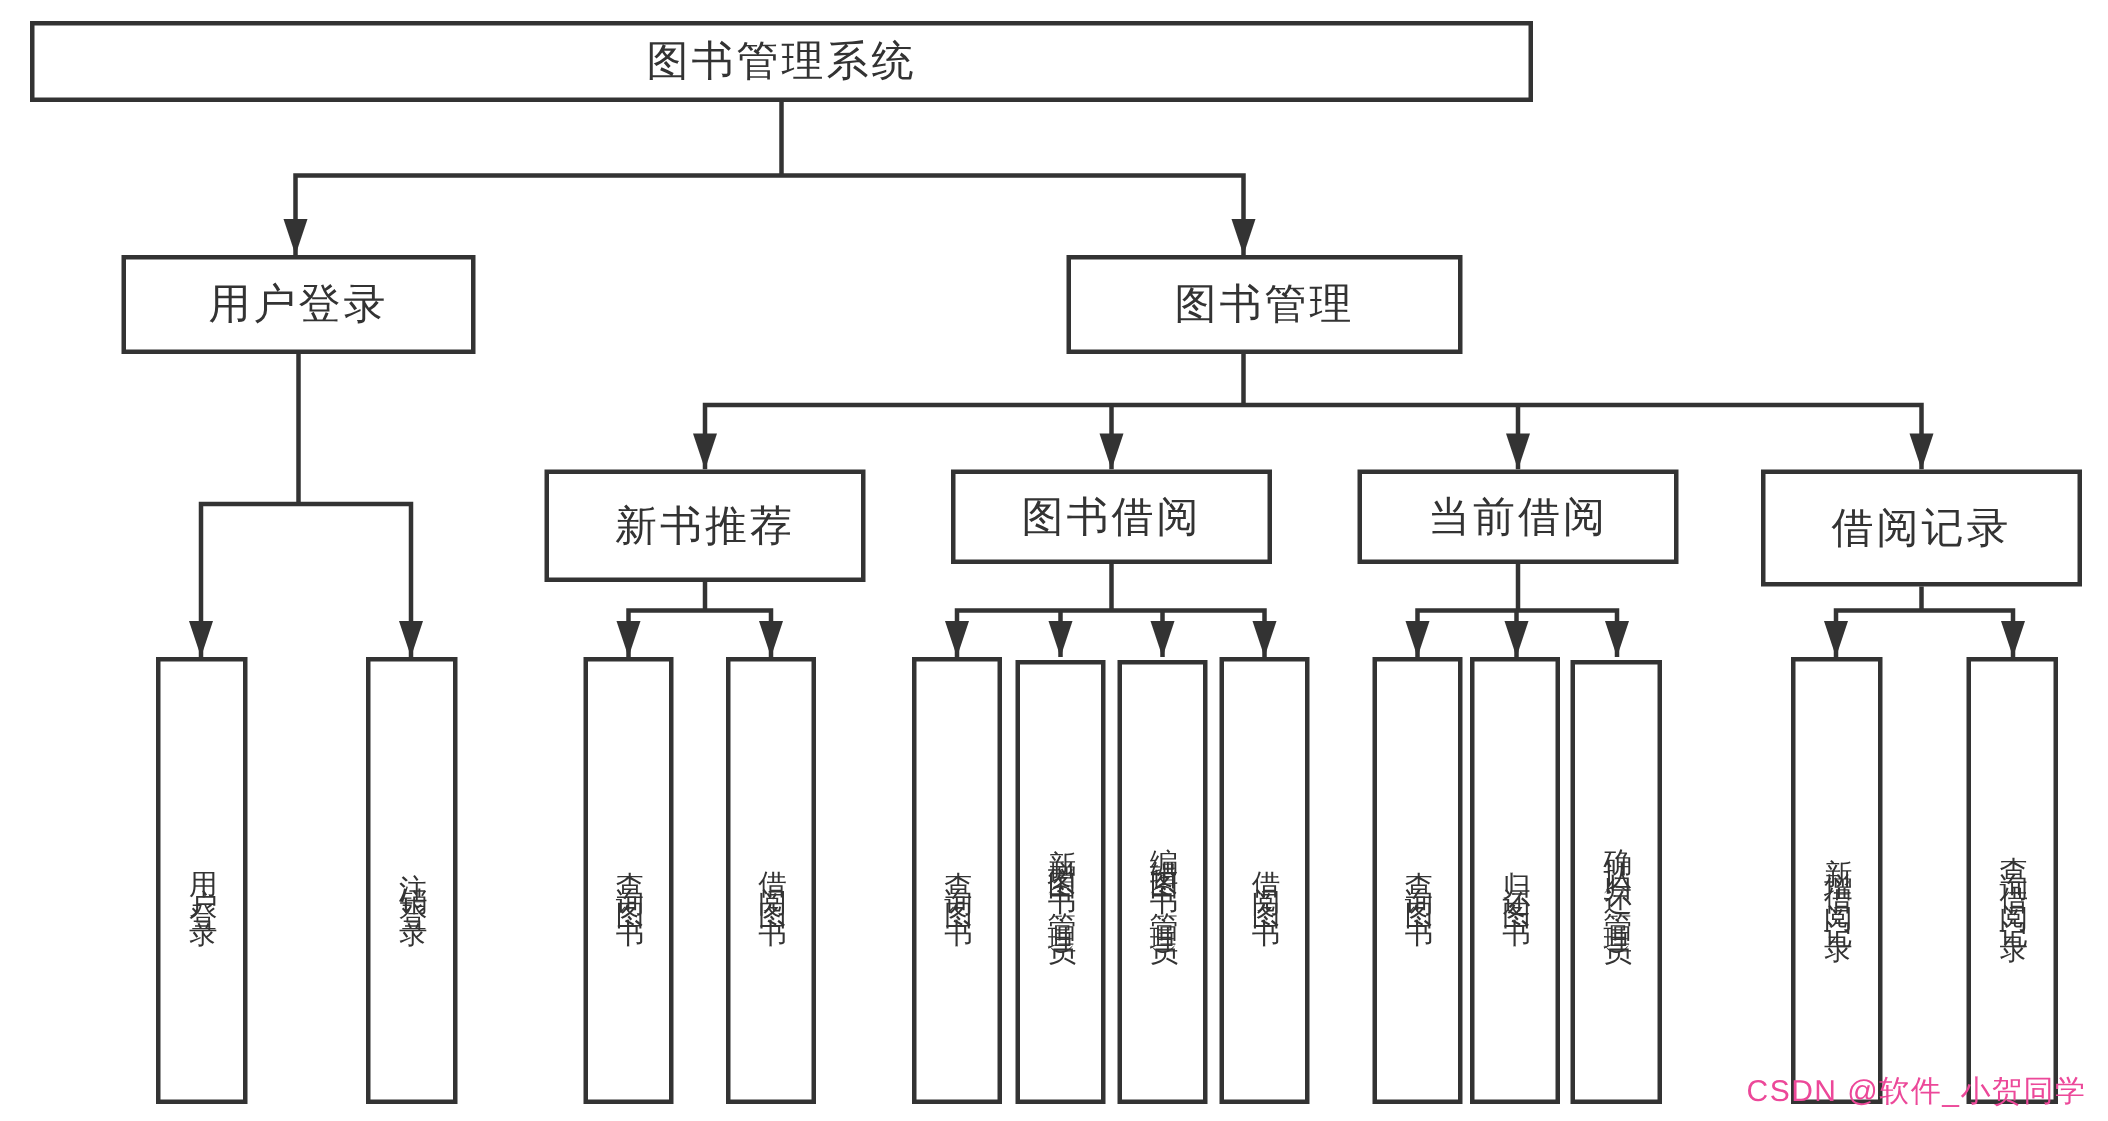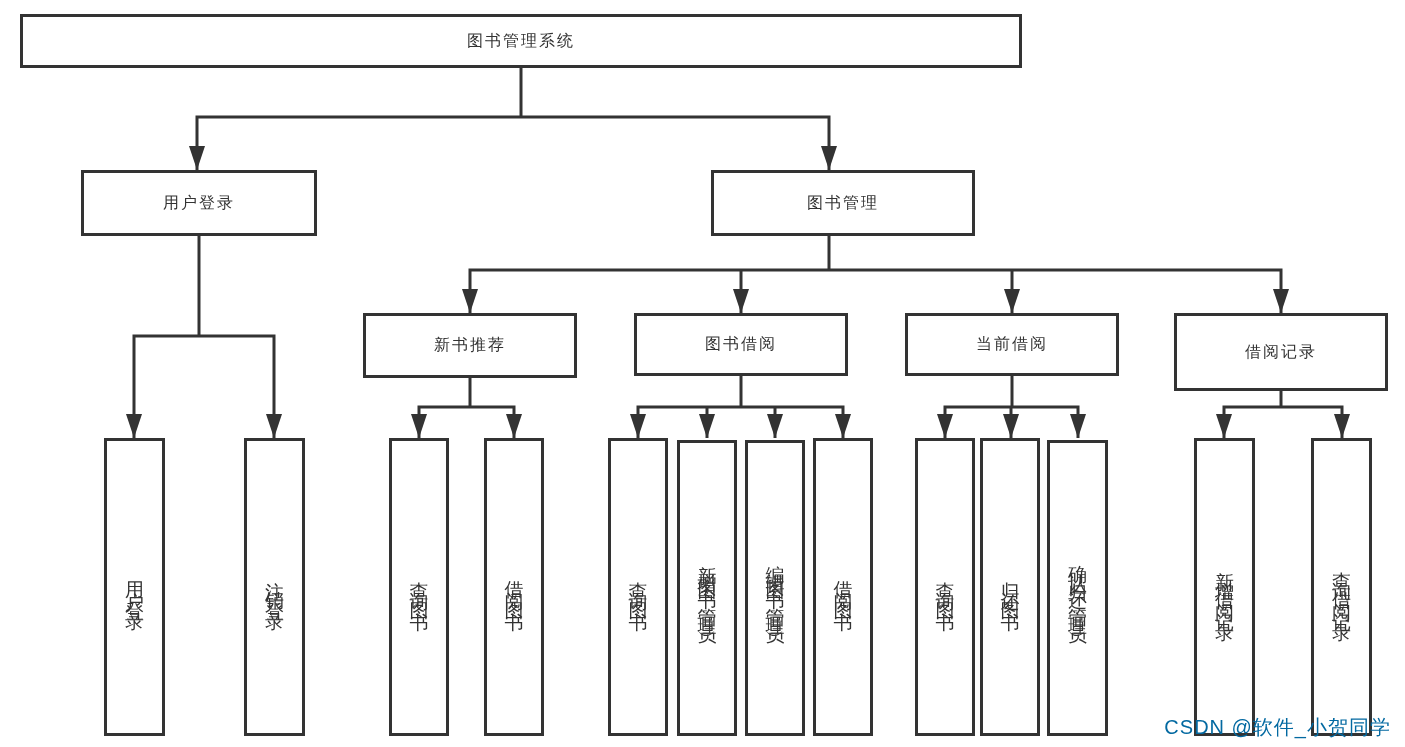--- a/index.html
+++ b/index.html
@@ -16,41 +16,41 @@
     position:absolute;
     box-sizing:border-box;
     background:#ffffff;
     border:3px solid #333333;
     display:flex;
     align-items:center;
     justify-content:center;
     z-index:2;
   }
   .hlabel{
-    font-size:16px;
+    font-size:28px;
     letter-spacing:2px;
     white-space:nowrap;
     color:#333333;
     text-align:center;
   }
   .vlabel{
     writing-mode:vertical-rl;
     text-orientation:mixed;
     font-size:19px;
     letter-spacing:0.55em;
     color:#333333;
     white-space:nowrap;
   }
   .vlabel.tight{letter-spacing:0.45em;}
   .watermark{
     position:absolute;
     right:14px;
     top:714px;
     font-size:20px;
-    color:#0369a1;
+    color:#ec4899;
     letter-spacing:1px;
     z-index:5;
     white-space:nowrap;
   }
 </style>
 </head>
 <body>
 
 <div class="canvas">
 
@@ -109,21 +109,21 @@
     <span class="hlabel">图书管理系统</span>
   </div>
 
   <div class="node" style="left:81px;top:170px;width:236px;height:66px;">
     <span class="hlabel">用户登录</span>
   </div>
   <div class="node" style="left:711px;top:170px;width:264px;height:66px;">
     <span class="hlabel">图书管理</span>
   </div>
 
-  <div class="node" style="left:363px;top:313px;width:214px;height:65px;">
+  <div class="node" style="left:363px;top:313px;width:214px;height:75px;">
     <span class="hlabel">新书推荐</span>
   </div>
   <div class="node" style="left:634px;top:313px;width:214px;height:63px;">
     <span class="hlabel">图书借阅</span>
   </div>
   <div class="node" style="left:905px;top:313px;width:214px;height:63px;">
     <span class="hlabel">当前借阅</span>
   </div>
   <div class="node" style="left:1174px;top:313px;width:214px;height:78px;">
     <span class="hlabel">借阅记录</span>

